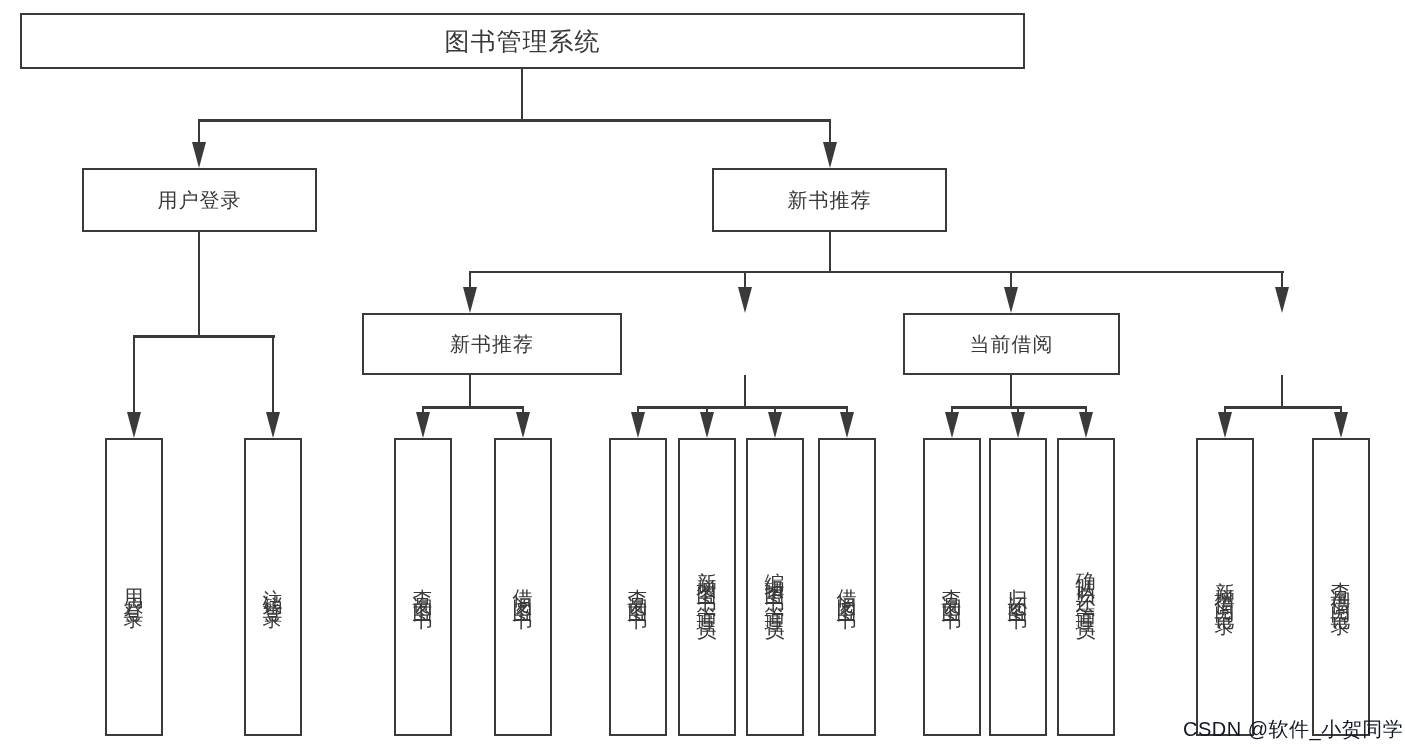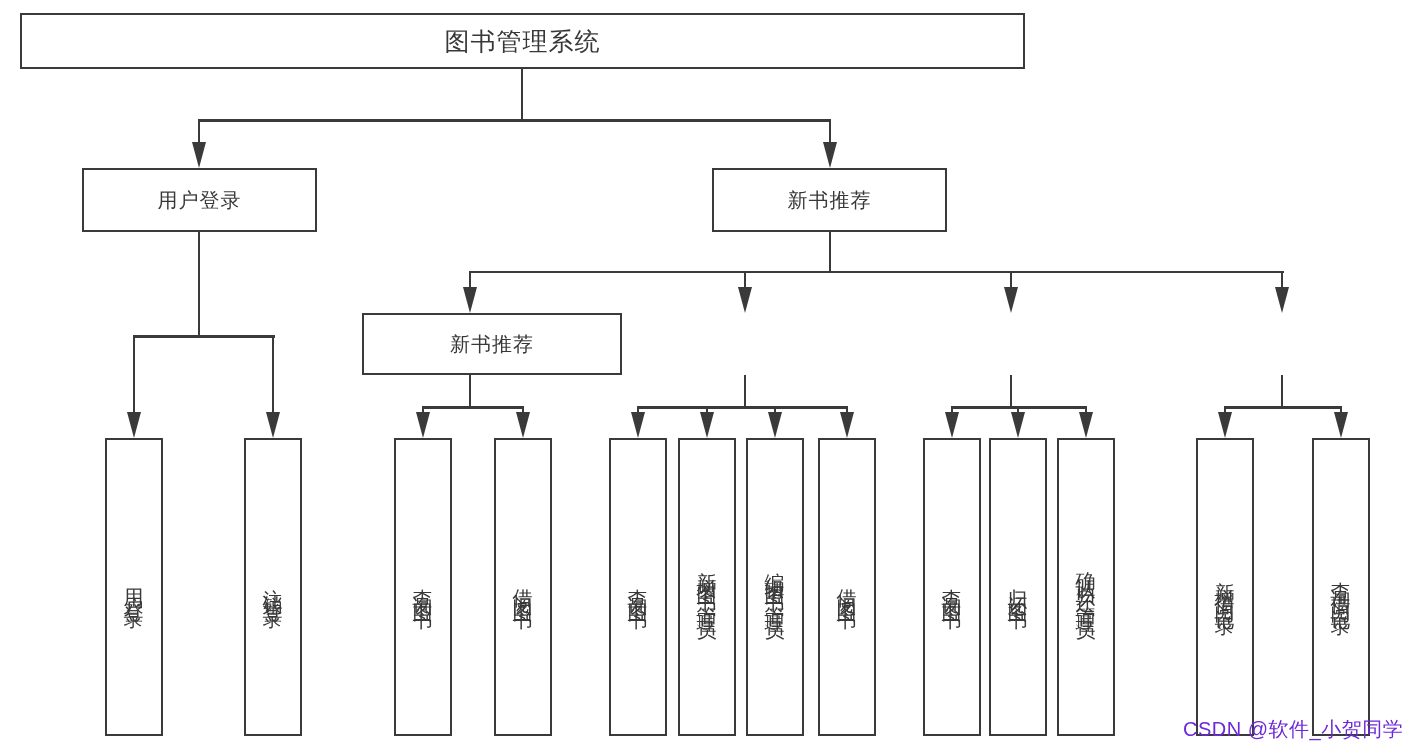--- a/index.html
+++ b/index.html
@@ -62,21 +62,21 @@
     border-left: 7px solid transparent;
     border-right: 7px solid transparent;
     border-top: 26px solid #3a3a3a;
   }
   .watermark {
     position: absolute;
     left: 1183px;
     top: 716px;
     font-size: 20px;
     letter-spacing: 0.5px;
-    color: #6d28d9;
+    color: #0f172a;
     z-index: 10;
     white-space: nowrap;
   }
 </style>
 </head>
 <body>
 
 <div class="canvas">
 
   <div class="node rootbox" style="left:20px; top:13px; width:1005px; height:56px;">
@@ -111,20 +111,23 @@
   <div class="stem" style="left:743.75px;  top:270.5px; height:19px;"></div>
   <div class="head" style="left:738px;     top:287px;"></div>
   <div class="stem" style="left:1009.75px; top:270.5px; height:19px;"></div>
   <div class="head" style="left:1004px;    top:287px;"></div>
   <div class="stem" style="left:1280.75px; top:270.5px; height:19px;"></div>
   <div class="head" style="left:1275px;    top:287px;"></div>
 
   <div class="node" style="left:362px; top:313px; width:260px; height:62px;">
     <span class="lbl">新书推荐</span>
   </div>
+  <div class="node" style="left:903px; top:313px; width:217px; height:62px;">
+    <span class="lbl">当前借阅</span>
+  </div>
 
   <div class="vline" style="left:468.75px; top:375px; height:33.5px;"></div>
   <div class="hline" style="left:421.75px; top:406px; width:102.5px;"></div>
   <div class="stem" style="left:421.75px; top:406px; height:8px;"></div>
   <div class="head" style="left:416px;    top:412px;"></div>
   <div class="stem" style="left:521.75px; top:406px; height:8px;"></div>
   <div class="head" style="left:516px;    top:412px;"></div>
 
   <div class="vline" style="left:743.75px; top:375px; height:33.5px;"></div>
   <div class="hline" style="left:636.75px; top:406px; width:211.5px;"></div>

